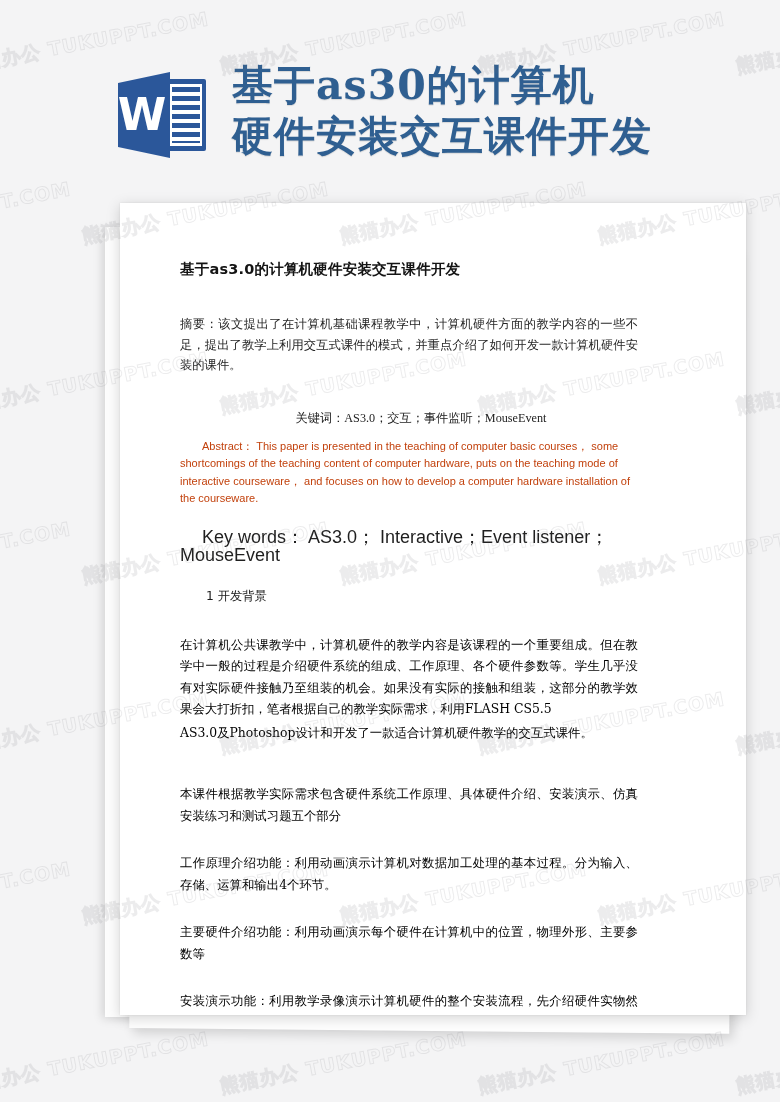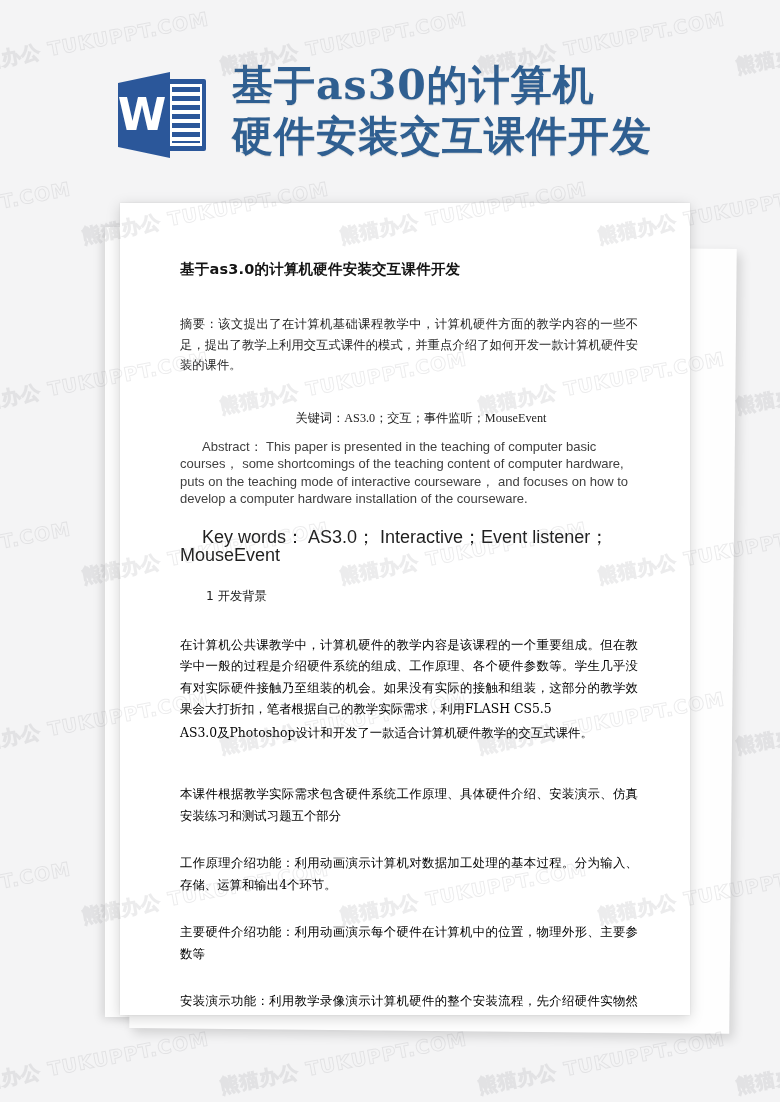--- a/index.html
+++ b/index.html
@@ -91,21 +91,21 @@
     top: 246px;
     width: 600px;
     height: 785px;
     box-shadow: 4px 5px 11px rgba(0,0,0,0.14);
     background: #fefefe;
     transform: rotate(0.55deg);
   }
   .sheet-main {
     left: 120px;
     top: 203px;
-    width: 570px;
+    width: 626px;
     height: 812px;
     box-shadow: 0 3px 13px rgba(0,0,0,0.17), 0 0 2px rgba(0,0,0,0.08);
     z-index: 5;
   }
 
   
   .doc-body {
     position: absolute;
     left: 0; top: 0;
     width: 570px;
@@ -138,23 +138,23 @@
     font-family: Liberation Serif, serif;
     font-size: 12.2px;
     line-height: 20px;
     color: #222;
     text-indent: 24px;
     margin-bottom: 10px;
     text-align: center;
   }
   .p-abstract-en {
     font-family: "Liberation Sans", sans-serif;
-    font-size: 13px;
+    font-size: 11px;
     line-height: 17.5px;
-    color: #404040;
+    color: #c2410c;
     text-indent: 22px;
     margin-bottom: 20px;
   }
   .p-keywords-en {
     font-family: "Liberation Sans", sans-serif;
     font-size: 18px;
     line-height: 18px;
     color: #1f1f1f;
     text-indent: 22px;
     margin-bottom: 22px;

